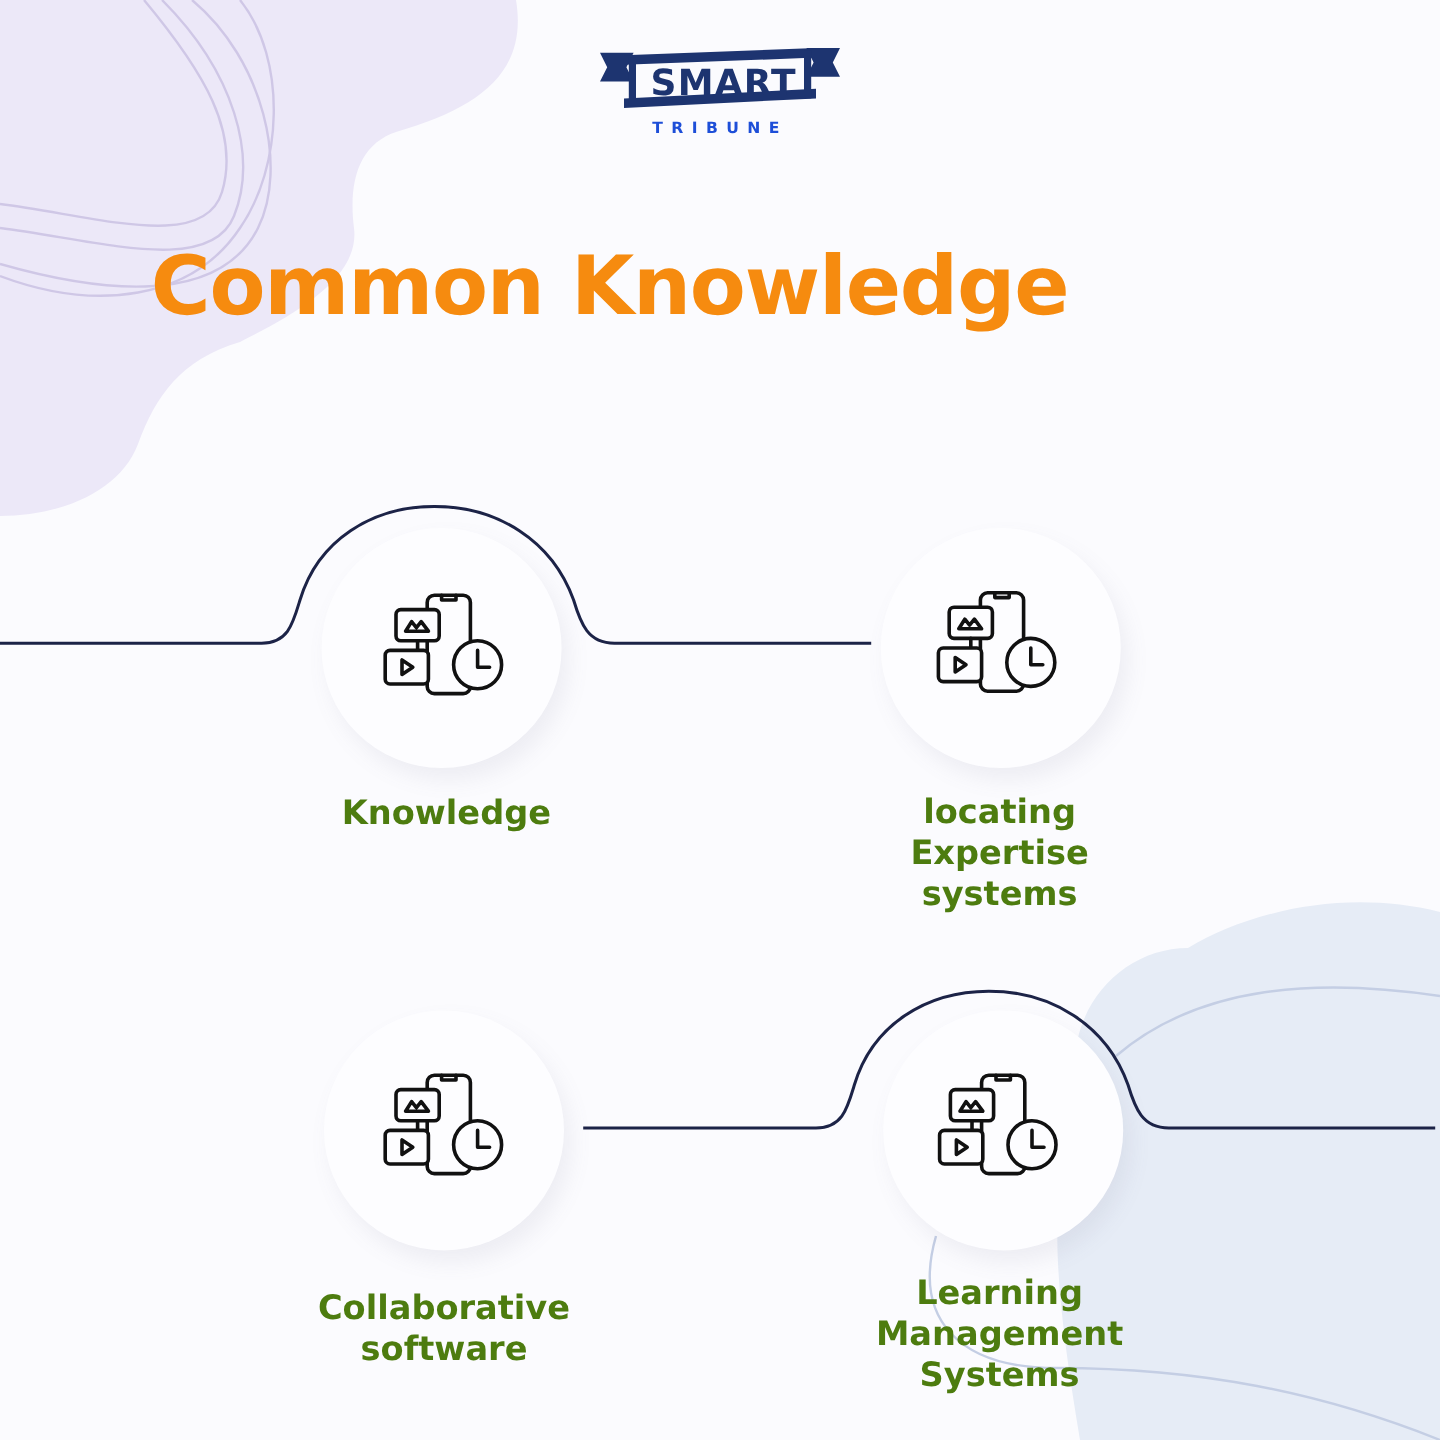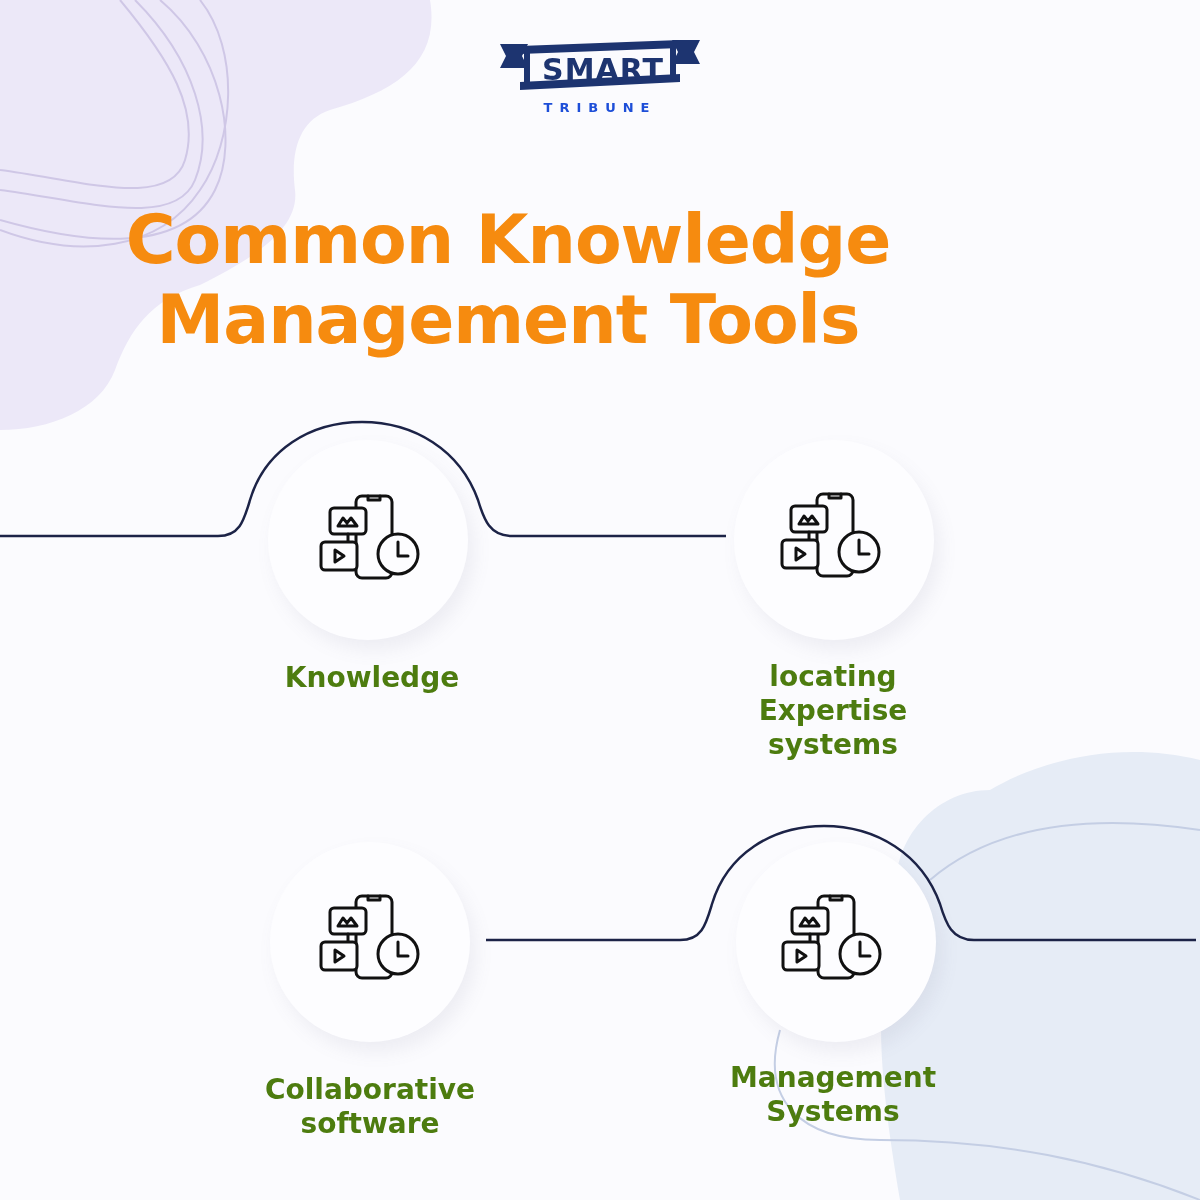--- a/index.html
+++ b/index.html
@@ -67,21 +67,20 @@
     <polygon points="20,44 180,36 180,44 20,52" fill="#1d3470"></polygon>
     <rect x="24" y="10" width="6" height="40" fill="#1d3470"></rect>
     <rect x="170" y="4" width="6" height="40" fill="#1d3470"></rect>
   </svg>
   <div class="logo-word">SMART</div>
   <div class="logo-sub">TRIBUNE</div>
 </div>
 
 <div class="title">
   <div>Common Knowledge</div>
-  <div>Management Tools</div>
 </div>
 
 <div class="node-circle" style="left:268px;top:440px;"></div>
 <div class="node-circle" style="left:734px;top:440px;"></div>
 <div class="node-circle" style="left:270px;top:842px;"></div>
 <div class="node-circle" style="left:736px;top:842px;"></div>
 
 <svg class="bg-layer" viewBox="0 0 1200 1200">
   <path d="M0,536 L218,536 C240,536 244,520 250,500 C265,450 310,422 362,422 C414,422 460,450 478,500 C484,520 490,536 512,536 L726,536" fill="none" stroke="#1c2347" stroke-width="2.5"></path>
   <path d="M486,940 L680,940 C702,940 706,924 712,904 C727,854 772,826 824,826 C876,826 922,854 940,904 C946,924 952,940 974,940 L1196,940" fill="none" stroke="#1c2347" stroke-width="2.5"></path>
@@ -146,15 +145,16 @@
 <div class="node-label" style="left:673px;top:660px;">
   <div>locating</div>
   <div>Expertise</div>
   <div>systems</div>
 </div>
 <div class="node-label" style="left:210px;top:1073px;">
   <div>Collaborative</div>
   <div>software</div>
 </div>
 <div class="node-label" style="left:673px;top:1061px;">
+  <div>Learning</div>
   <div>Management</div>
   <div>Systems</div>
 </div>
 
 </body></html>

